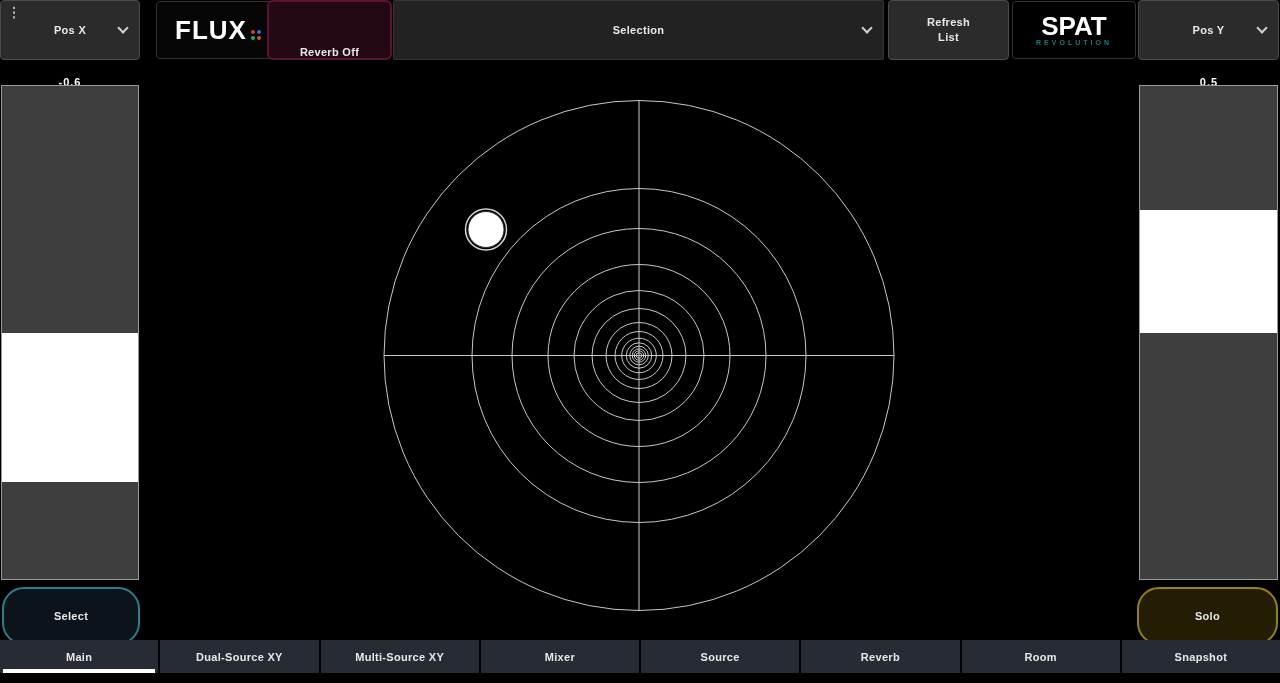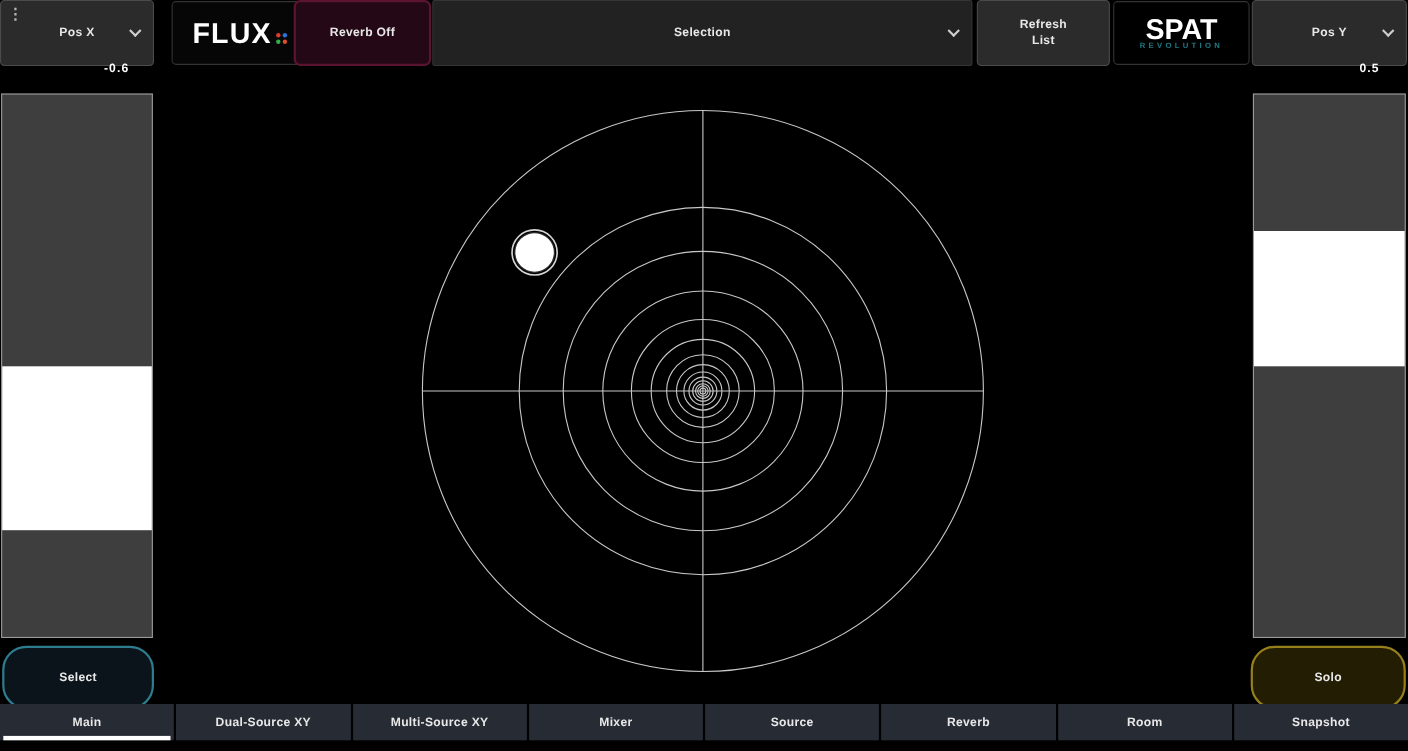--- a/index.html
+++ b/index.html
@@ -18,38 +18,38 @@
              border-right:2px solid #cfcfcf; border-bottom:2px solid #cfcfcf; transform:rotate(45deg); }
   .kebab { position:absolute; left:6px; top:4px; color:#b5b5b5; font-size:14px; font-weight:bold; line-height:14px; }
 
   #flux-logo { position:absolute; left:143px; top:1px; width:124px; height:58px; background:#060606;
                border:1px solid #333; border-radius:4px; display:flex; align-items:center; justify-content:center;margin-left:13px; }
   #flux-logo .flux-text { color:#fff; font-size:26px; font-weight:bold; letter-spacing:1px; }
   .flux-dots { display:grid; grid-template-columns:4px 4px; grid-gap:2px; margin-left:4px; margin-top:10px; }
   .flux-dots i { width:4px; height:4px; border-radius:50%; display:block; }
 
   #reverb-btn { position:absolute; left:267px; top:0; width:125px; height:60px; background:#240815;
-                border:2px solid #5a1430; border-radius:6px; display:flex; align-items:center; justify-content:center; cursor:pointer; }
+                border:2px solid #5a1430; border-radius:6px; display:flex; align-items:flex-end; justify-content:center; cursor:pointer; }
 
   #selection-dd { position:absolute; left:393px; top:0; width:491px; height:60px; background:#222;
                   border:1px solid #353535; border-radius:2px; display:flex; align-items:center; justify-content:center; cursor:pointer; }
 
   #refresh-btn { position:absolute; left:888px; top:0; width:121px; height:60px; background:#2b2b2b;
                  border:1px solid #4b4b4b; border-radius:4px; display:flex; flex-direction:column;
                  align-items:center; justify-content:center; line-height:15px; cursor:pointer; }
 
   #spat-logo { position:absolute; left:1012px; top:1px; width:124px; height:58px; background:#000;
                border:1px solid #333; border-radius:4px; display:flex; flex-direction:column;
                align-items:center; justify-content:center; }
   #spat-logo .spat-text { color:#fff; font-size:26px; font-weight:bold; letter-spacing:0px; line-height:24px; }
   #spat-logo .spat-sub { font-size:7px; font-weight:bold; letter-spacing:3px; margin-top:1px; }
 
   
-  .fader-value { position:absolute; top:56px; height:14px; text-align:center;
-                 color:#fff; font-size:11px; font-weight:bold; letter-spacing:1px;margin-left:36px; }
+  .fader-value { position:absolute; top:76px; height:14px; text-align:center;
+                 color:#fff; font-size:11px; font-weight:bold; letter-spacing:1px; }
   #left-value { left:0; width:140px; }
   #right-value { left:1139px; width:140px; }
 
   
   .fader { position:absolute; top:85px; height:495px; background:#3e3e3e; border:1px solid #9a9a9a; cursor:pointer; }
   #left-fader { left:1px; width:138px; }
   #right-fader { left:1139px; width:139px; }
   .fader-handle { position:absolute; left:0; width:100%; background:#fff; }
 
   

